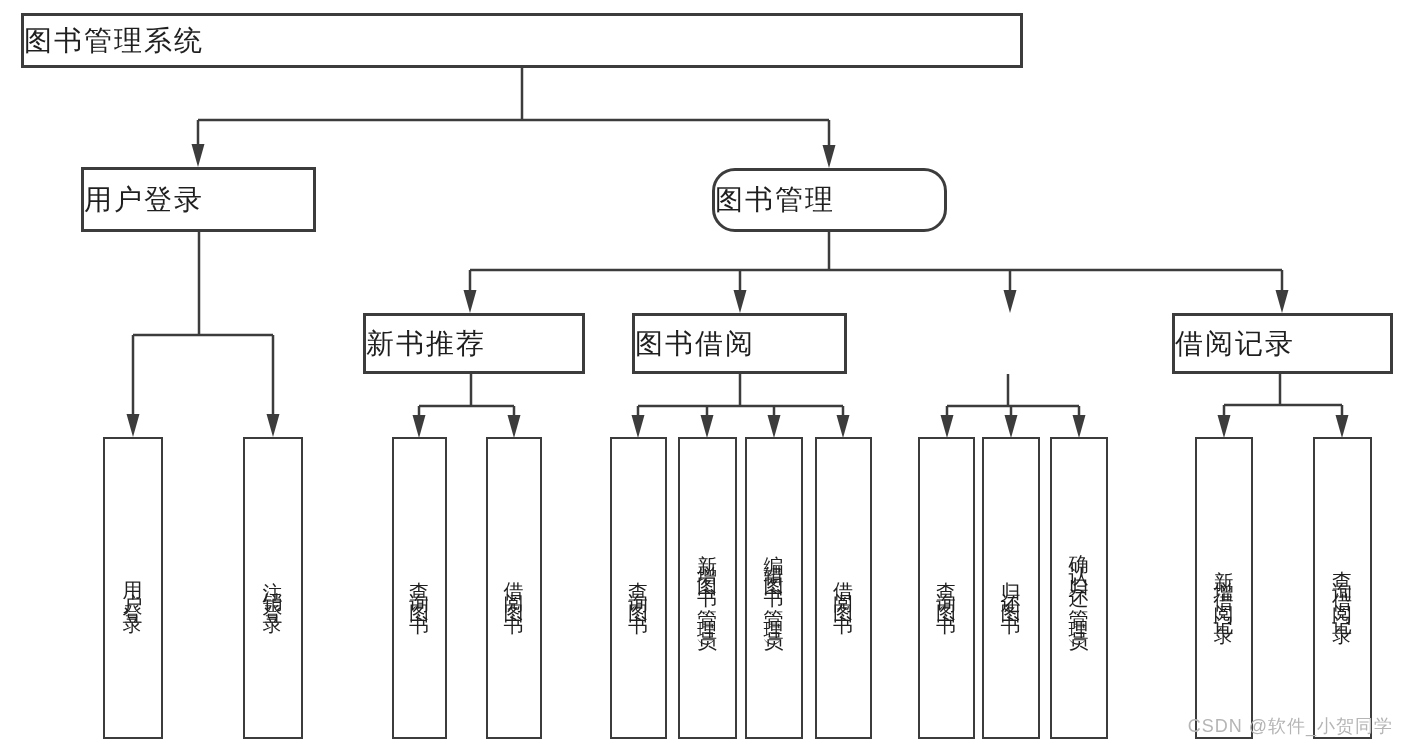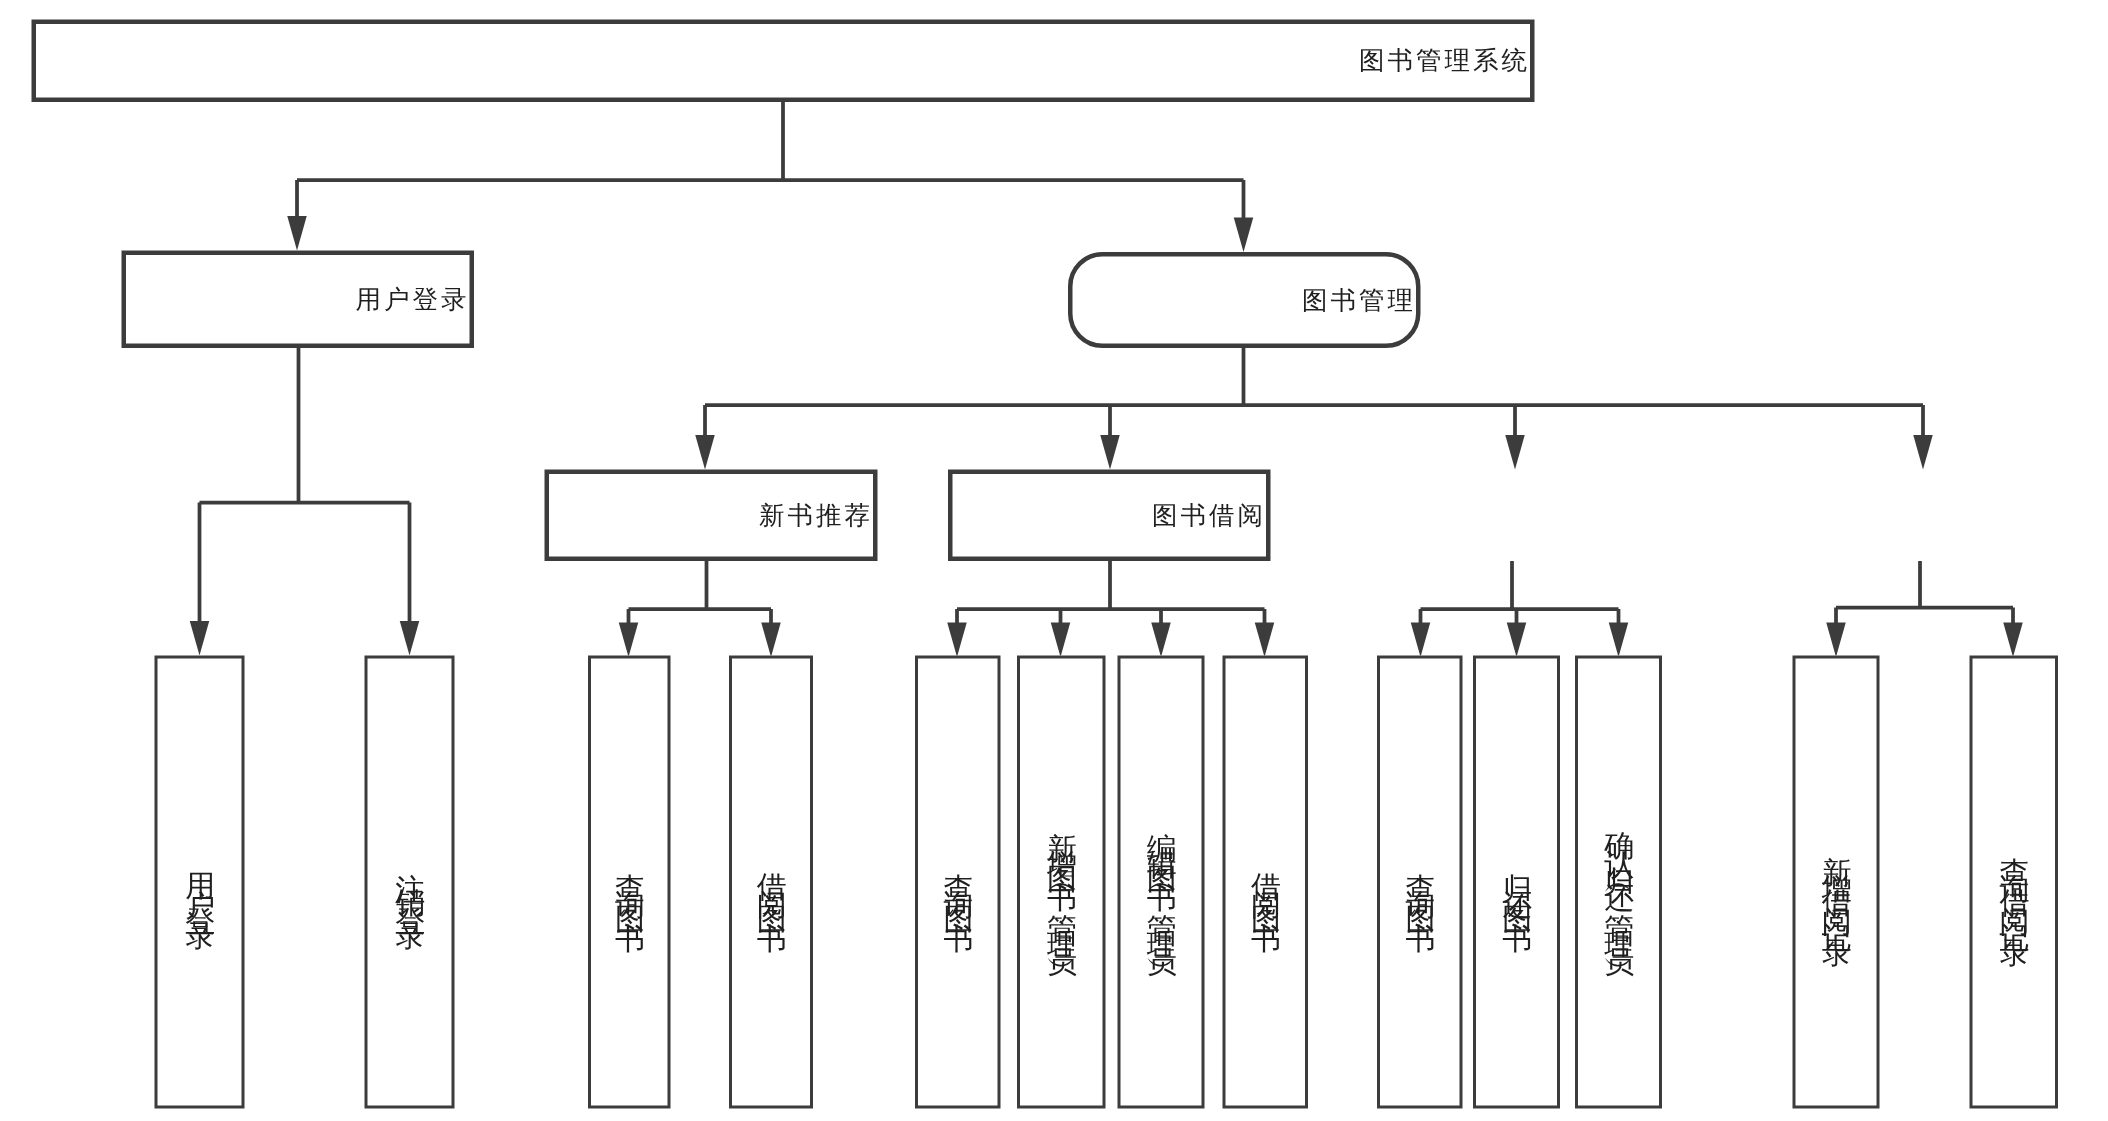--- a/index.html
+++ b/index.html
@@ -17,23 +17,23 @@
     overflow:hidden;
   }
   #connector-layer{position:absolute;left:0;top:0;width:1405px;height:747px;}
   #connector-layer path{stroke:var(--line);stroke-width:2.5;fill:none;}
   #connector-layer polygon{fill:var(--line);stroke:none;}
   .hbox{
     position:absolute;
     box-sizing:border-box;
     border:3px solid var(--line);
     background:#fff;
-    display:flex;align-items:center;justify-content:flex-end;
+    display:flex;align-items:center;justify-content:flex-start;
     color:var(--text);
-    font-size:17px;letter-spacing:2px;
+    font-size:28px;letter-spacing:2px;
     white-space:nowrap;
   }
   .vbox{
     position:absolute;
     box-sizing:border-box;
     border:2.5px solid var(--line);
     background:#fff;
     top:437px;height:302px;
     display:flex;align-items:center;justify-content:center;
     color:var(--text);
@@ -109,20 +109,23 @@
   <div class="hbox" style="left:712px;top:168px;width:235px;height:64px;border-radius:23px;">
     <span>图书管理</span>
   </div>
 
   <div class="hbox" style="left:632px;top:313px;width:215px;height:61px;">
     <span>图书借阅</span>
   </div>
   <div class="hbox" style="left:363px;top:313px;width:222px;height:61px;">
     <span>新书推荐</span>
   </div>
+  <div class="hbox" style="left:1172px;top:313px;width:221px;height:61px;">
+    <span>借阅记录</span>
+  </div>
 
   <div class="vbox" style="left:103px;width:60px;">
     <span class="vtext">用户登录</span>
   </div>
   <div class="vbox" style="left:243px;width:60px;">
     <span class="vtext">注销登录</span>
   </div>
 
   <div class="vbox" style="left:392px;width:55px;">
     <span class="vtext">查询图书</span>
@@ -154,14 +157,15 @@
     <span class="vtext">确认归还（管理员）</span>
   </div>
 
   <div class="vbox" style="left:1195px;width:58px;">
     <span class="vtext">新增借阅记录</span>
   </div>
   <div class="vbox" style="left:1313px;width:59px;">
     <span class="vtext">查询借阅记录</span>
   </div>
 
+  <div id="watermark">CSDN @软件_小贺同学</div>
 
 </div>
 
 </body></html>

